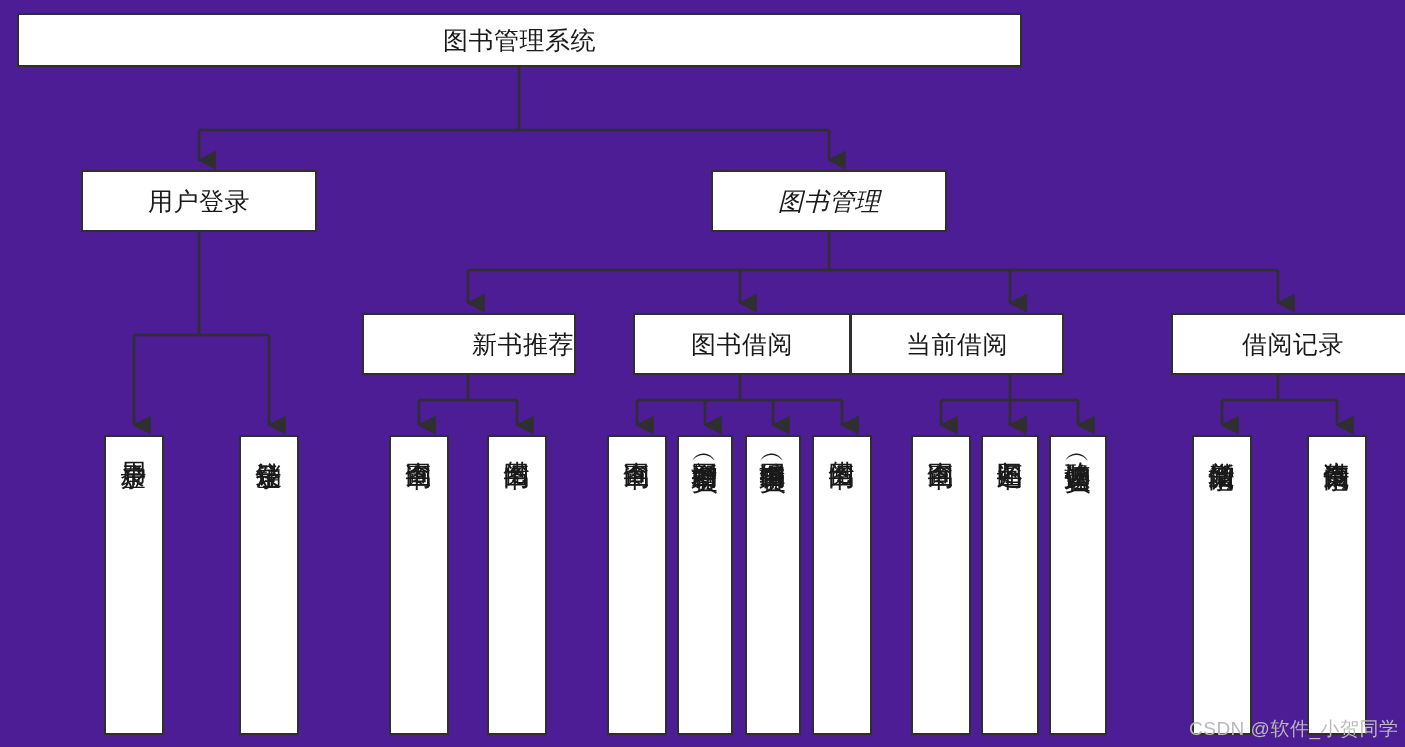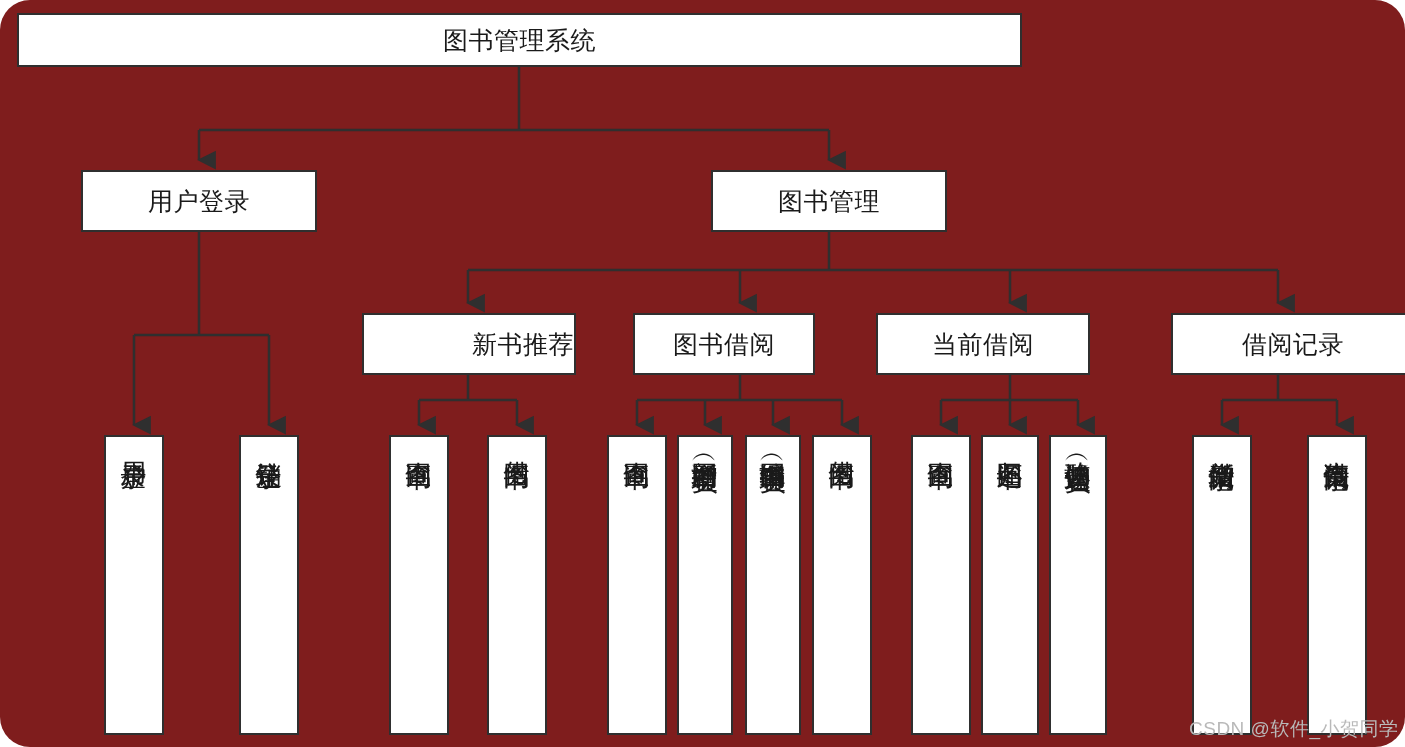--- a/index.html
+++ b/index.html
@@ -7,23 +7,22 @@
     padding: 0;
     background: #ffffff;
   }
   body {
     font-family: "Liberation Sans", "DejaVu Sans", sans-serif;
   }
   #canvas {
     position: relative;
     width: 1405px;
     height: 747px;
-    background: #7f1d1d;
+    background: #4c1d95;
     overflow: hidden;
-    border-radius: 30px;
   }
   #connectors {
     position: absolute;
     left: 0;
     top: 0;
     width: 1405px;
     height: 747px;
     pointer-events: none;
   }
   .node {
@@ -128,31 +127,31 @@
     </g>
   </svg>
 
   <div class="node root horiz" style="left:17px; top:13px; width:1005px; height:54px;">
     <span class="node-label">图书管理系统</span>
   </div>
 
   <div class="node horiz" style="left:81px; top:170px; width:236px; height:62px;">
     <span class="node-label">用户登录</span>
   </div>
-  <div class="node horiz" style="left:711px; top:170px; width:236px; height:62px;">
+  <div class="node horiz" style="left:711px; top:170px; width:236px; height:62px;font-style:italic;">
     <span class="node-label">图书管理</span>
   </div>
 
   <div class="node horiz" style="left:362px; top:313px; width:214px; height:62px;justify-content:flex-end;">
     <span class="node-label">新书推荐</span>
   </div>
-  <div class="node horiz" style="left:633px; top:313px; width:182px; height:62px;">
+  <div class="node horiz" style="left:633px; top:313px; width:218px; height:62px;">
     <span class="node-label">图书借阅</span>
   </div>
-  <div class="node horiz" style="left:876px; top:313px; width:214px; height:62px;">
+  <div class="node horiz" style="left:850px; top:313px; width:214px; height:62px;">
     <span class="node-label">当前借阅</span>
   </div>
   <div class="node horiz" style="left:1171px; top:313px; width:244px; height:62px;">
     <span class="node-label">借阅记录</span>
   </div>
 
   <div class="node leaf" style="left:104px; top:435px; width:60px; height:300px;">
     <span class="node-label">用户登录</span>
   </div>
   <div class="node leaf" style="left:239px; top:435px; width:60px; height:300px;">

